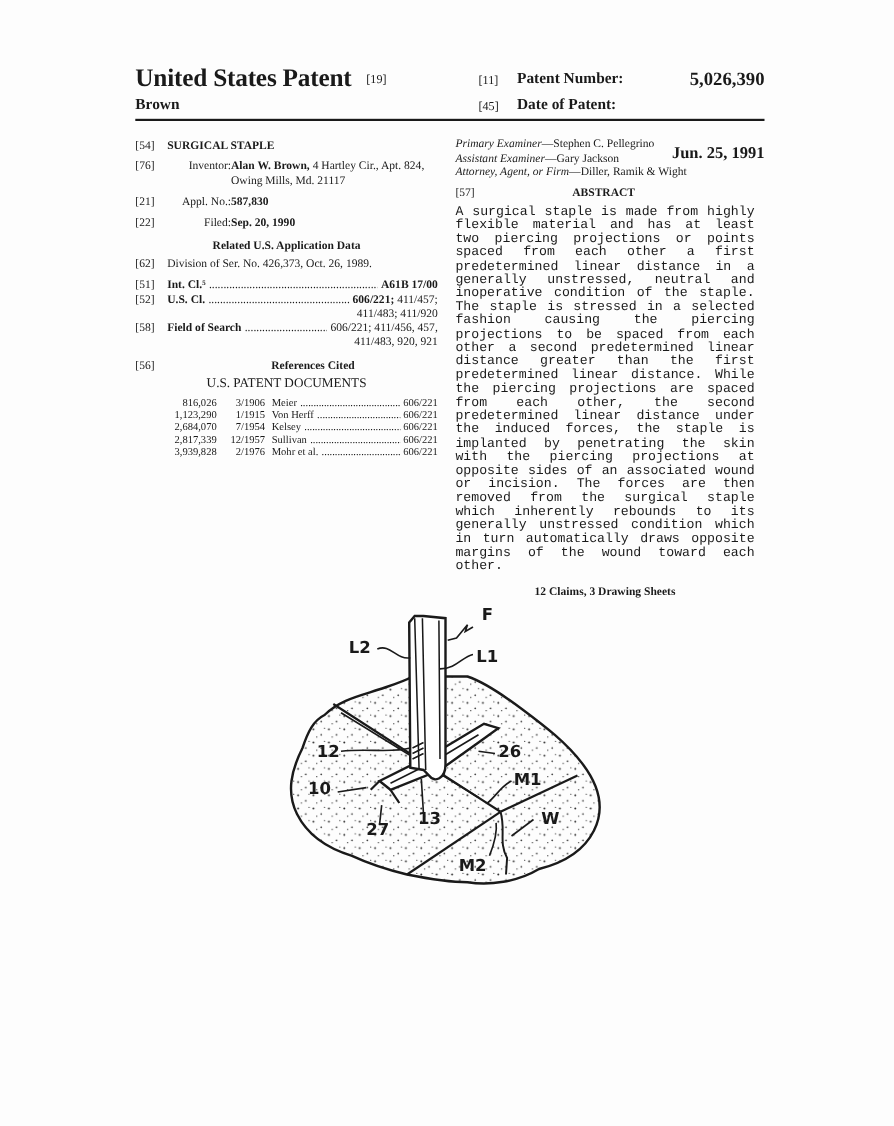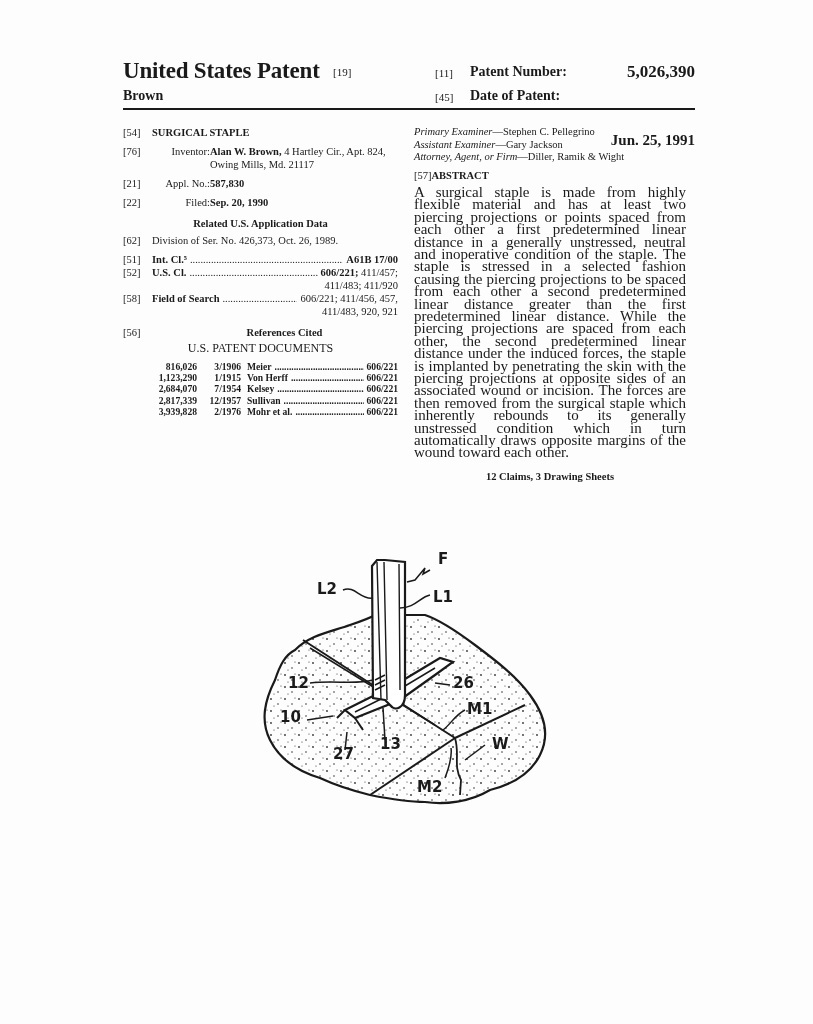--- a/index.html
+++ b/index.html
@@ -21,32 +21,32 @@
 
   .field { display: flex; margin-bottom: 6px; }
   .code { width: 29px; flex: none; }
   .lbl { width: 58px; flex: none; text-align: right; }
   .bold { font-weight: bold; }
   .center-h { text-align: center; font-weight: bold; margin: 8px 0 4px 0; }
   .cls-row { display: flex; }
   .dots { flex: 1; overflow: hidden; white-space: nowrap; margin: 0 3px; }
   .dots::after { content: "................................................................................................................................................"; }
   .right-val { text-align: right; }
-  .refs { margin-left: 26px; font-size: 9.6px; line-height: 11.2px; font-weight: bold; }
+  .refs { margin-left: 26px; font-size: 9.6px; line-height: 11.2px; }
   .ref-row { display: flex; }
   .ref-num { width: 48px; text-align: right; flex: none; }
   .ref-date { width: 44px; text-align: right; flex: none; margin-right: 6px; }
   .ref-name { flex: none; }
   .ref-cls { flex: none; }
 
   .exam { font-size: 10.5px; line-height: 12.5px; }
   .exam i { font-style: italic; }
   .abstract-h { display: flex; margin: 6px 0 4px 0; }
-  .abstract-h .ttl { flex: 1; text-align: left; font-weight: bold; margin-right: 20px; }
-  .abstract-body { text-align: justify; font-size: 15px; line-height: 12.4px; }
+  .abstract-h .ttl { flex: 1; text-align: center; font-weight: bold; margin-right: 20px; }
+  .abstract-body { text-align: justify; font-size: 12px; line-height: 12.4px; font-family: Liberation Mono, monospace; }
   .claims { text-align: center; font-weight: bold; margin-top: 12px; }
 
   .figure { left: 255px; top: 540px; width: 310px; height: 285px; }
   .fig-label { position: absolute; font-family: "DejaVu Sans", sans-serif; font-weight: bold; font-size: 15px; color: #1a1a1a; }
 </style>
 </head>
 <body>
 
 <div class="abs title">United States Patent</div>
 <div class="abs title-code">[19]</div>

